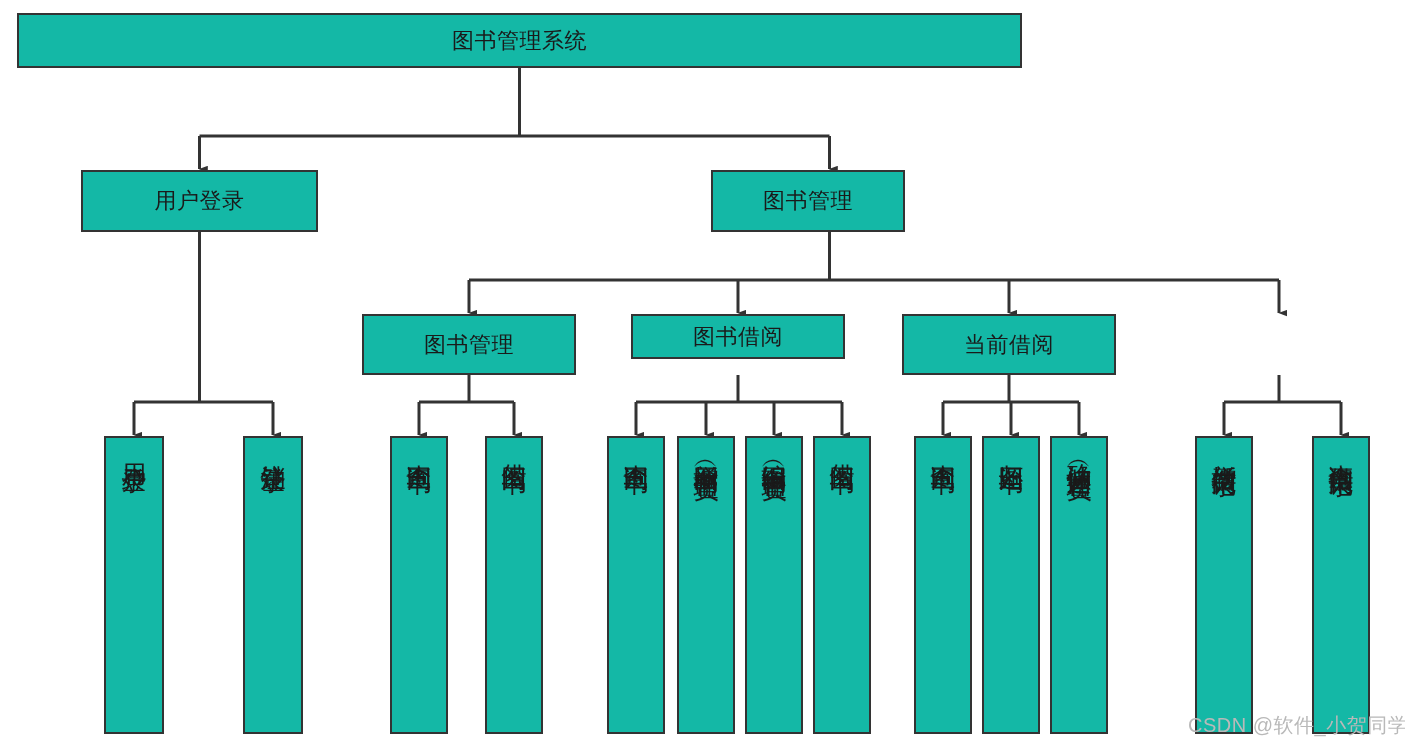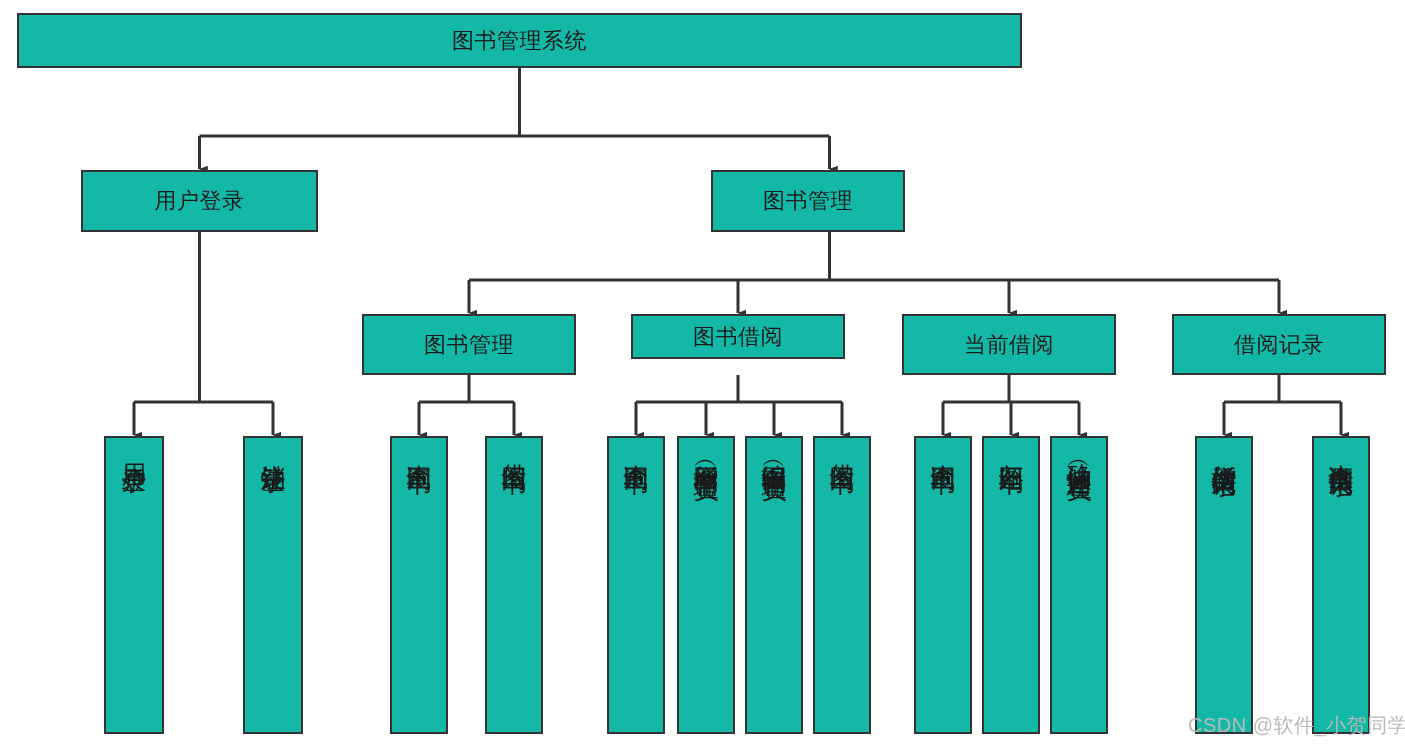--- a/index.html
+++ b/index.html
@@ -123,23 +123,20 @@
 
   <div class="node horizontal" style="left: 362px; top: 314px; width: 214px; height: 61px;">
     <span class="node-label">图书管理</span>
   </div>
   <div class="node horizontal" style="left: 631px; top: 314px; width: 214px; height: 45px;">
     <span class="node-label">图书借阅</span>
   </div>
   <div class="node horizontal" style="left: 902px; top: 314px; width: 214px; height: 61px;">
     <span class="node-label">当前借阅</span>
   </div>
-  <div class="node horizontal" style="left: 1172px; top: 314px; width: 214px; height: 61px;">
-    <span class="node-label">借阅记录</span>
-  </div>
 
   <div class="node vertical" style="left: 104px; top: 436px; width: 60px; height: 298px;">
     <span class="node-label">用户登录</span>
   </div>
   <div class="node vertical" style="left: 243px; top: 436px; width: 60px; height: 298px;">
     <span class="node-label">注销登录</span>
   </div>
 
   <div class="node vertical" style="left: 390px; top: 436px; width: 58px; height: 298px;">
     <span class="node-label">查询图书</span>

